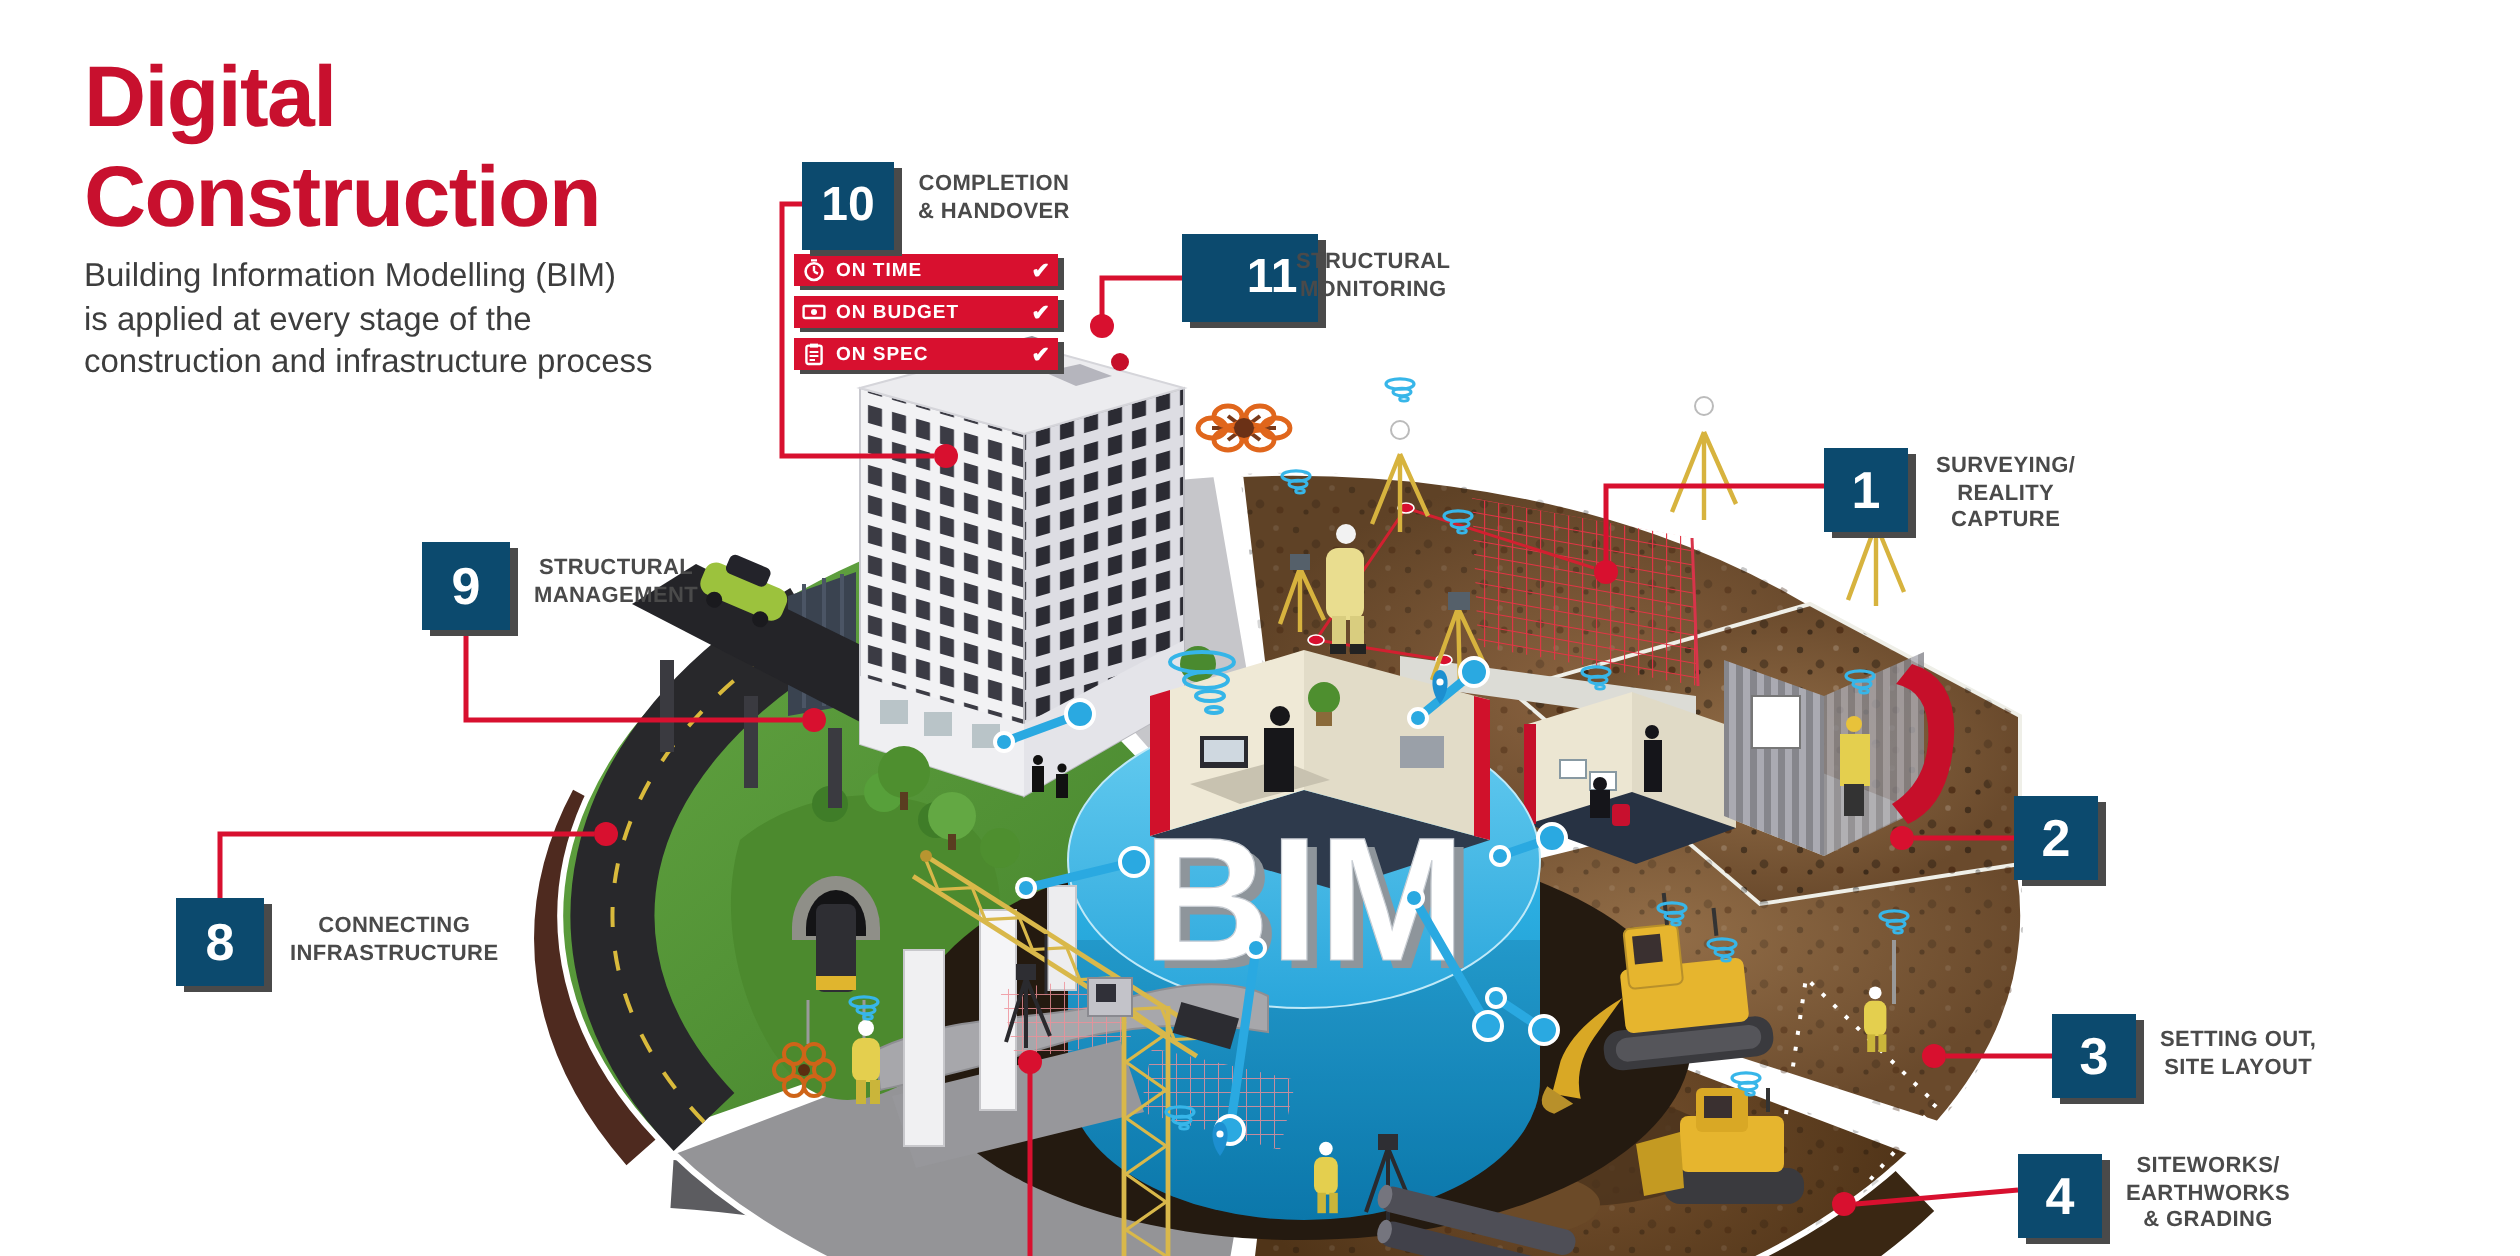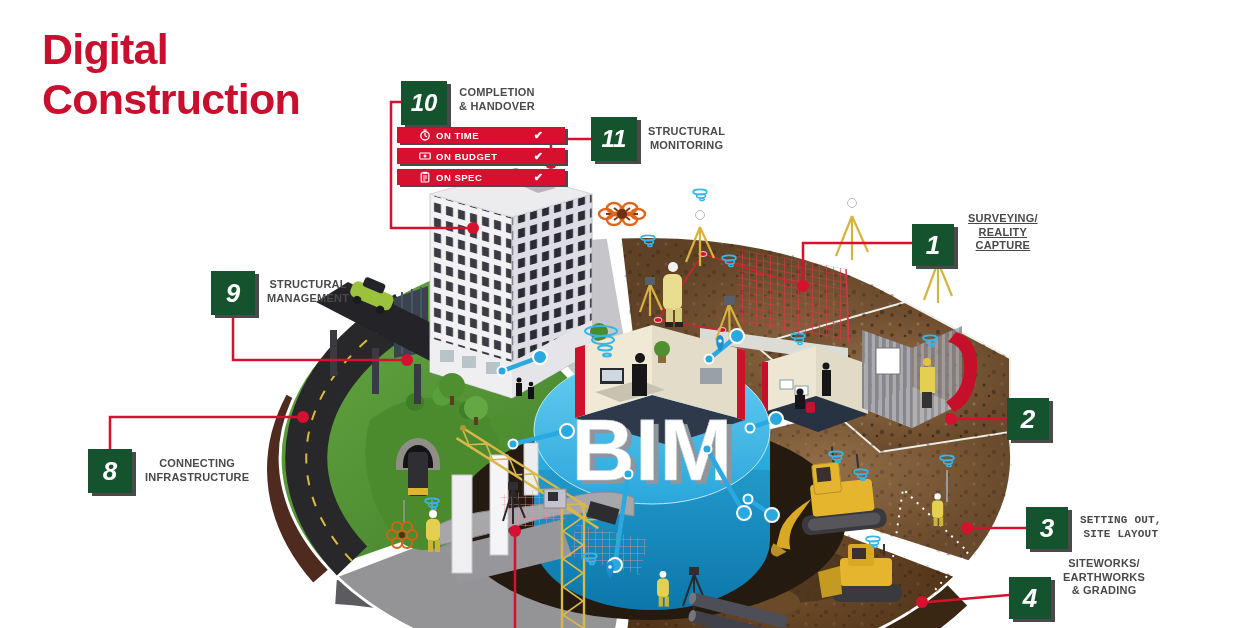--- a/index.html
+++ b/index.html
@@ -4,27 +4,27 @@
 <style>
   html,body{margin:0;padding:0;background:#fff;}
   .stage{position:relative;width:1260px;height:628px;background:#ffffff;overflow:hidden;
          font-family:"Liberation Sans",sans-serif;}
   .abs{position:absolute;}
   .illus{left:0;top:0;width:1260px;height:628px;}
   .title{left:42px;top:24px;font-size:43px;line-height:50px;color:#c8102e;
          letter-spacing:-0.8px;white-space:pre-line;font-weight:bold;}
   .subtitle{left:42px;top:128px;font-size:16.5px;line-height:21.5px;color:#3d3d3d;
             white-space:pre-line;}
-  .co-num{background:#14532d;color:#fff;display:flex;align-items:center;justify-content:center;
-          font-weight:bold;box-shadow:4px 3px 0 #4a4a4a;font-style:italic;}
+  .co-num{background:#0c4a6e;color:#fff;display:flex;align-items:center;justify-content:center;
+          font-weight:bold;box-shadow:4px 3px 0 #4a4a4a;}
   .co-label{font-weight:bold;color:#4a4a4a;font-size:11px;line-height:13.5px;
             white-space:pre-line;letter-spacing:0.2px;text-align:center;}
   .badges{left:397px;top:127px;}
   .badge{display:flex;align-items:center;background:#d8102f;color:#fff;height:16px;width:124px;
-         padding:0 22px;box-shadow:3px 2px 0 #4a4a4a;margin-bottom:5px;}
+         padding:0 4px;box-shadow:3px 2px 0 #4a4a4a;margin-bottom:5px;}
   .badge .lbl{font-size:9.5px;font-weight:bold;letter-spacing:0.5px;margin-left:5px;}
   .badge .chk{margin-left:auto;font-size:11px;font-weight:bold;}
 </style>
 </head>
 <body>
 
 <div class="stage">
 
 <svg class="abs illus" width="1260" height="628" viewBox="0 0 1260 628">
   <defs>
@@ -415,20 +415,23 @@
         <circle cx="515" cy="531" r="6"></circle>
         <circle cx="303" cy="417" r="6"></circle>
     <circle cx="407" cy="360" r="6"></circle>
         <circle cx="473" cy="228" r="6"></circle>
         <circle cx="551" cy="163" r="6"></circle>
   </g>
 </svg>
 
   <div class="abs title">Digital
 Construction</div>
+  <div class="abs subtitle">Building Information Modelling (BIM)
+is applied at every stage of the
+construction and infrastructure process</div>
 
   <div class="abs badges">
     <div class="badge">
       <svg width="12" height="12" viewBox="0 0 12 12">
         <circle cx="6" cy="6.8" r="4.2" fill="none" stroke="#fff" stroke-width="1.3"></circle>
         <path d="M6,6.8 L6,4 M6,6.8 L8,7.8 M4.5,1.2 H7.5" stroke="#fff" stroke-width="1.2" fill="none"></path>
       </svg>
       <span class="lbl">ON TIME</span>
       <span class="chk">✔</span>
     </div>
@@ -445,44 +448,44 @@
         <rect x="2.2" y="1.8" width="7.6" height="9.2" rx="1" fill="none" stroke="#fff" stroke-width="1.2"></rect>
         <rect x="4" y="0.8" width="4" height="2" fill="#fff"></rect>
         <path d="M3.8,5 H8.2 M3.8,7 H8.2 M3.8,9 H6.5" stroke="#fff" stroke-width="1"></path>
       </svg>
       <span class="lbl">ON SPEC</span>
       <span class="chk">✔</span>
     </div>
   </div>
 
   <div class="abs co-num" style="left:912px;top:224px;width:42px;height:42px;font-size:26px;">1</div>
-  <div class="abs co-label" style="left:968px;top:212px;text-decoration:underline;">SURVEYING/
+  <div class="abs co-label" style="left:968px;top:227px;">SURVEYING/
 REALITY
 CAPTURE</div>
 
   <div class="abs co-num" style="left:1007px;top:398px;width:42px;height:42px;font-size:26px;">2</div>
 
   <div class="abs co-num" style="left:1026px;top:507px;width:42px;height:42px;font-size:26px;">3</div>
-  <div class="abs co-label" style="left:1080px;top:514px;font-family:Liberation Mono, monospace;">SETTING OUT,
+  <div class="abs co-label" style="left:1080px;top:514px;">SETTING OUT,
 SITE LAYOUT</div>
 
   <div class="abs co-num" style="left:1009px;top:577px;width:42px;height:42px;font-size:26px;">4</div>
-  <div class="abs co-label" style="left:1063px;top:557px;">SITEWORKS/
+  <div class="abs co-label" style="left:1063px;top:577px;">SITEWORKS/
 EARTHWORKS
 &amp; GRADING</div>
 
   <div class="abs co-num" style="left:88px;top:449px;width:44px;height:44px;font-size:26px;">8</div>
   <div class="abs co-label" style="left:145px;top:457px;">CONNECTING
 INFRASTRUCTURE</div>
 
   <div class="abs co-num" style="left:211px;top:271px;width:44px;height:44px;font-size:26px;">9</div>
   <div class="abs co-label" style="left:267px;top:278px;">STRUCTURAL
 MANAGEMENT</div>
 
   <div class="abs co-num" style="left:401px;top:81px;width:46px;height:44px;font-size:24px;">10</div>
   <div class="abs co-label" style="left:459px;top:86px;">COMPLETION
 &amp; HANDOVER</div>
 
-  <div class="abs co-num" style="left:591px;top:117px;width:46px;height:44px;font-size:24px;">11</div>
+  <div class="abs co-num" style="left:591px;top:117px;width:46px;height:44px;font-size:24px;padding-left:22px;">11</div>
   <div class="abs co-label" style="left:648px;top:125px;">STRUCTURAL
 MONITORING</div>
 
 </div>
 
 </body></html>

